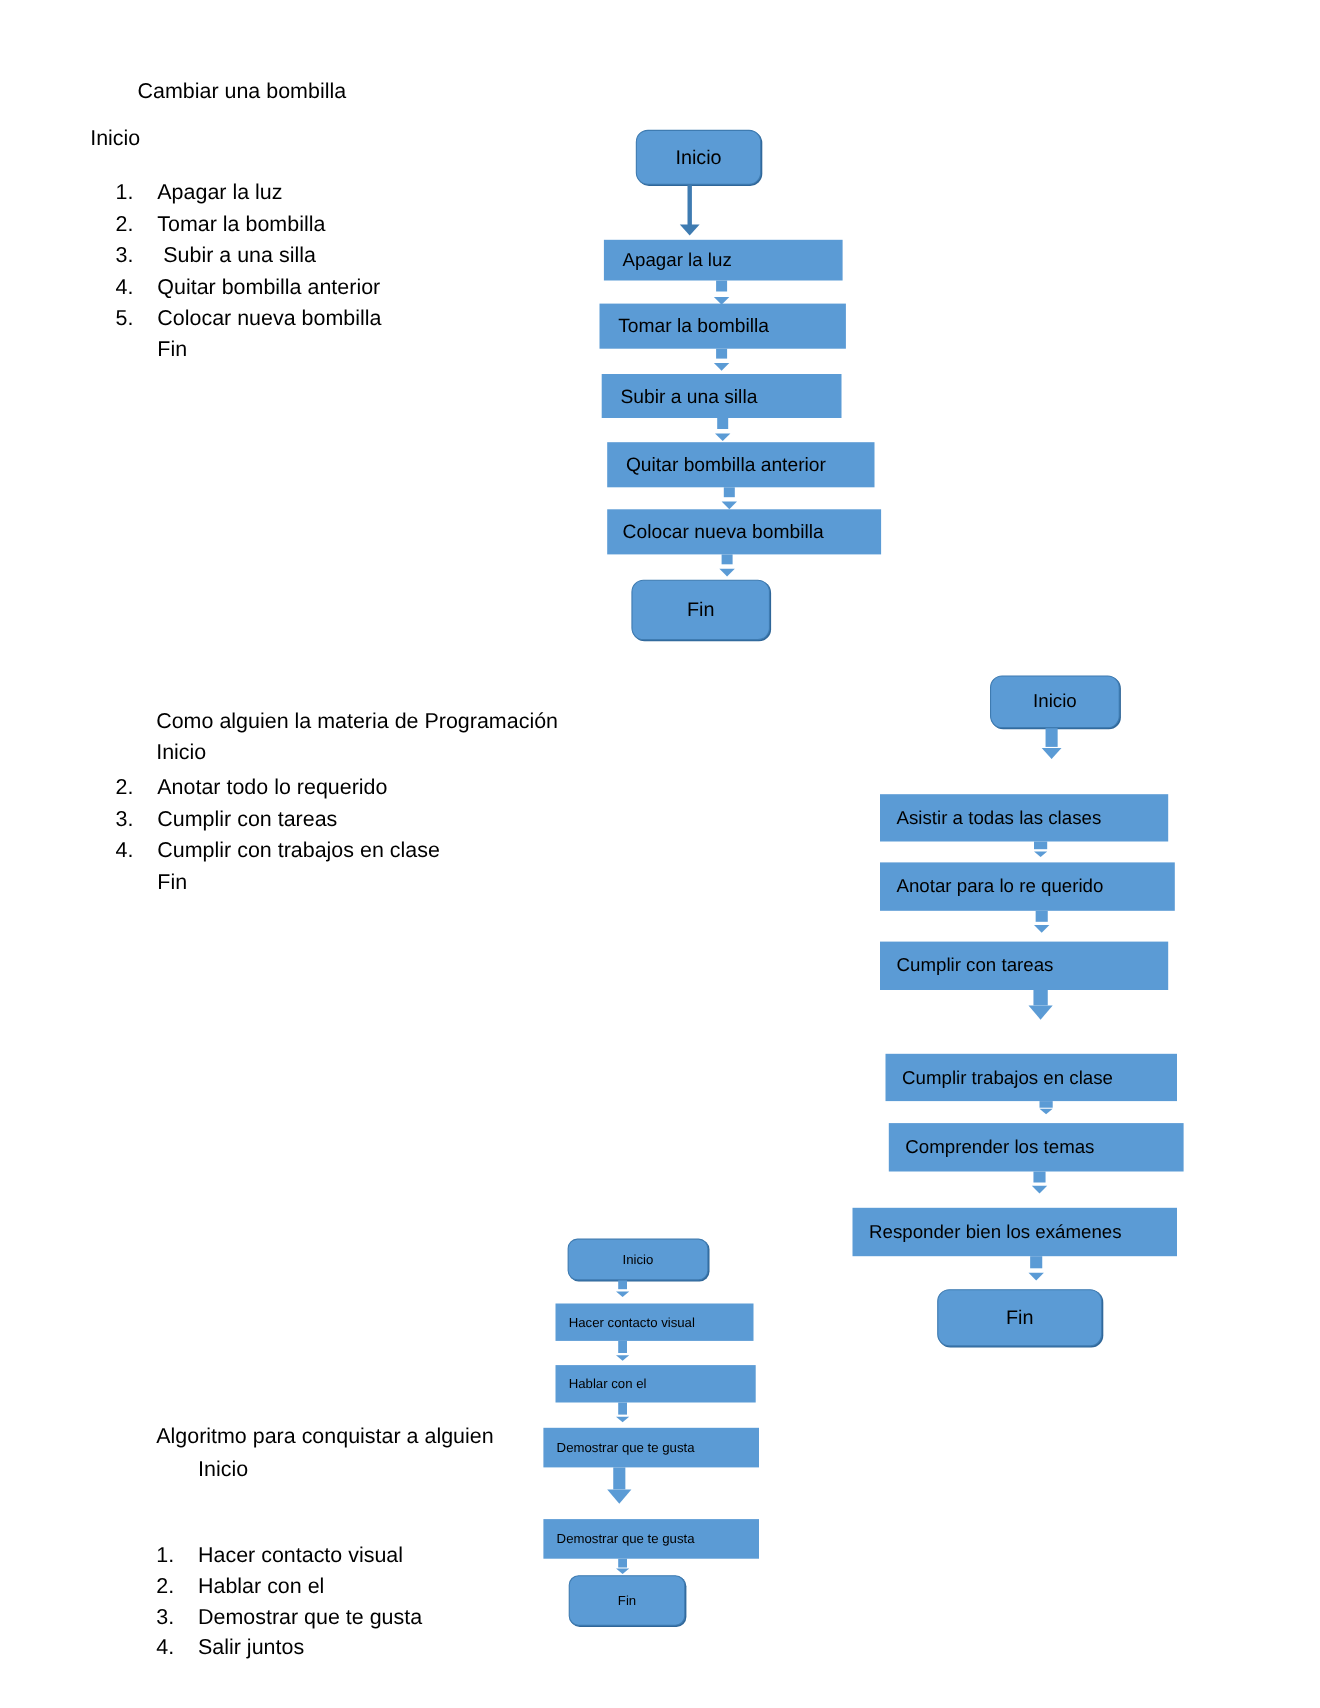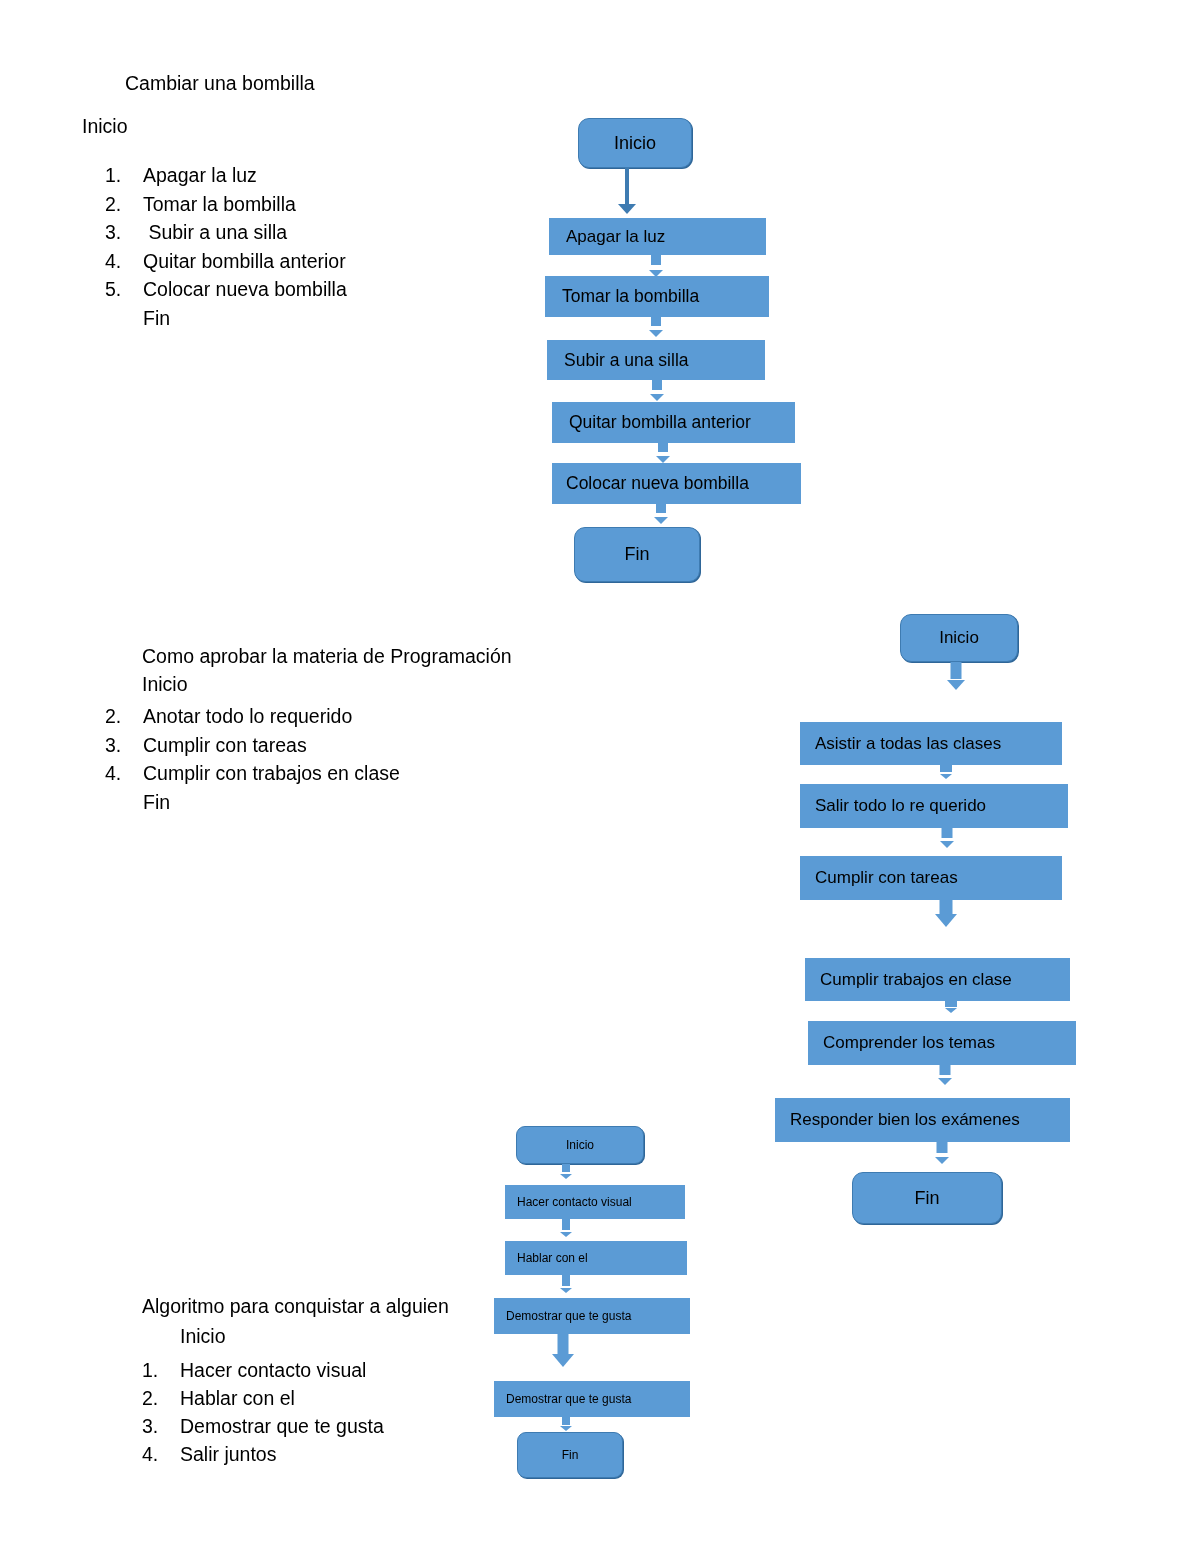--- a/index.html
+++ b/index.html
@@ -200,21 +200,21 @@
       <div class="shaft" style="width:10px; height:9px;"></div>
       <div class="head"></div>
     </div>
 
     <div class="fc-node term" style="left:574px; top:527px; width:126px; height:55px; font-size:18px;">
       <span class="fc-label">Fin</span>
     </div>
   </div>
 
   <div class="textblock" style="left:142px; top:647px;">
-    <div class="tb-title">Como aprobar la materia de Programación</div>
+    <div class="tb-title">Como alguien la materia de Programación</div>
   </div>
   <div class="textblock" style="left:142px; top:675px;">
     <div class="tb-sub">Inicio</div>
   </div>
 
   <ol class="steps" style="position:absolute; left:105px; top:702px;">
     <li>
       <span class="num">2.</span><span>Anotar todo lo requerido</span>
     </li>
     <li>
@@ -240,21 +240,21 @@
 
     <div class="fc-node rect" style="left:800px; top:722px; width:262px; height:43px; font-size:17px; padding-left:15px;">
       <span class="fc-label">Asistir a todas las clases</span>
     </div>
     <div class="fc-arrow tiny" style="left:933px; top:765px; width:26px; height:14px;">
       <div class="shaft" style="width:12px; height:7px;"></div>
       <div class="head"></div>
     </div>
 
     <div class="fc-node rect" style="left:800px; top:784px; width:268px; height:44px; font-size:17px; padding-left:15px;">
-      <span class="fc-label">Salir todo lo re querido</span>
+      <span class="fc-label">Anotar para lo re querido</span>
     </div>
     <div class="fc-arrow thin" style="left:935px; top:828px; width:24px; height:20px;">
       <div class="shaft" style="width:11px; height:10px;"></div>
       <div class="head"></div>
     </div>
 
     <div class="fc-node rect" style="left:800px; top:856px; width:262px; height:44px; font-size:17px; padding-left:15px;">
       <span class="fc-label">Cumplir con tareas</span>
     </div>
     <div class="fc-arrow big" style="left:932px; top:900px; width:28px; height:27px;">
@@ -339,21 +339,21 @@
   </div>
 
   <div class="textblock" style="left:142px; top:1297px;">
     <div class="tb-title">Algoritmo para conquistar a alguien</div>
   </div>
   <div class="textblock" style="left:180px; top:1327px;">
     <div class="tb-sub">Inicio</div>
   </div>
 
   <ol class="steps" style="position:absolute; left:142px; top:1356px; line-height:28px;">
-    <li style="line-height:28px;">
+    <li style="line-height:28px;margin-top:44px;">
       <span class="num">1.</span><span>Hacer contacto visual</span>
     </li>
     <li style="line-height:28px;">
       <span class="num">2.</span><span>Hablar con el</span>
     </li>
     <li style="line-height:28px;">
       <span class="num">3.</span><span>Demostrar que te gusta</span>
     </li>
     <li style="line-height:28px;">
       <span class="num">4.</span><span>Salir juntos</span>

